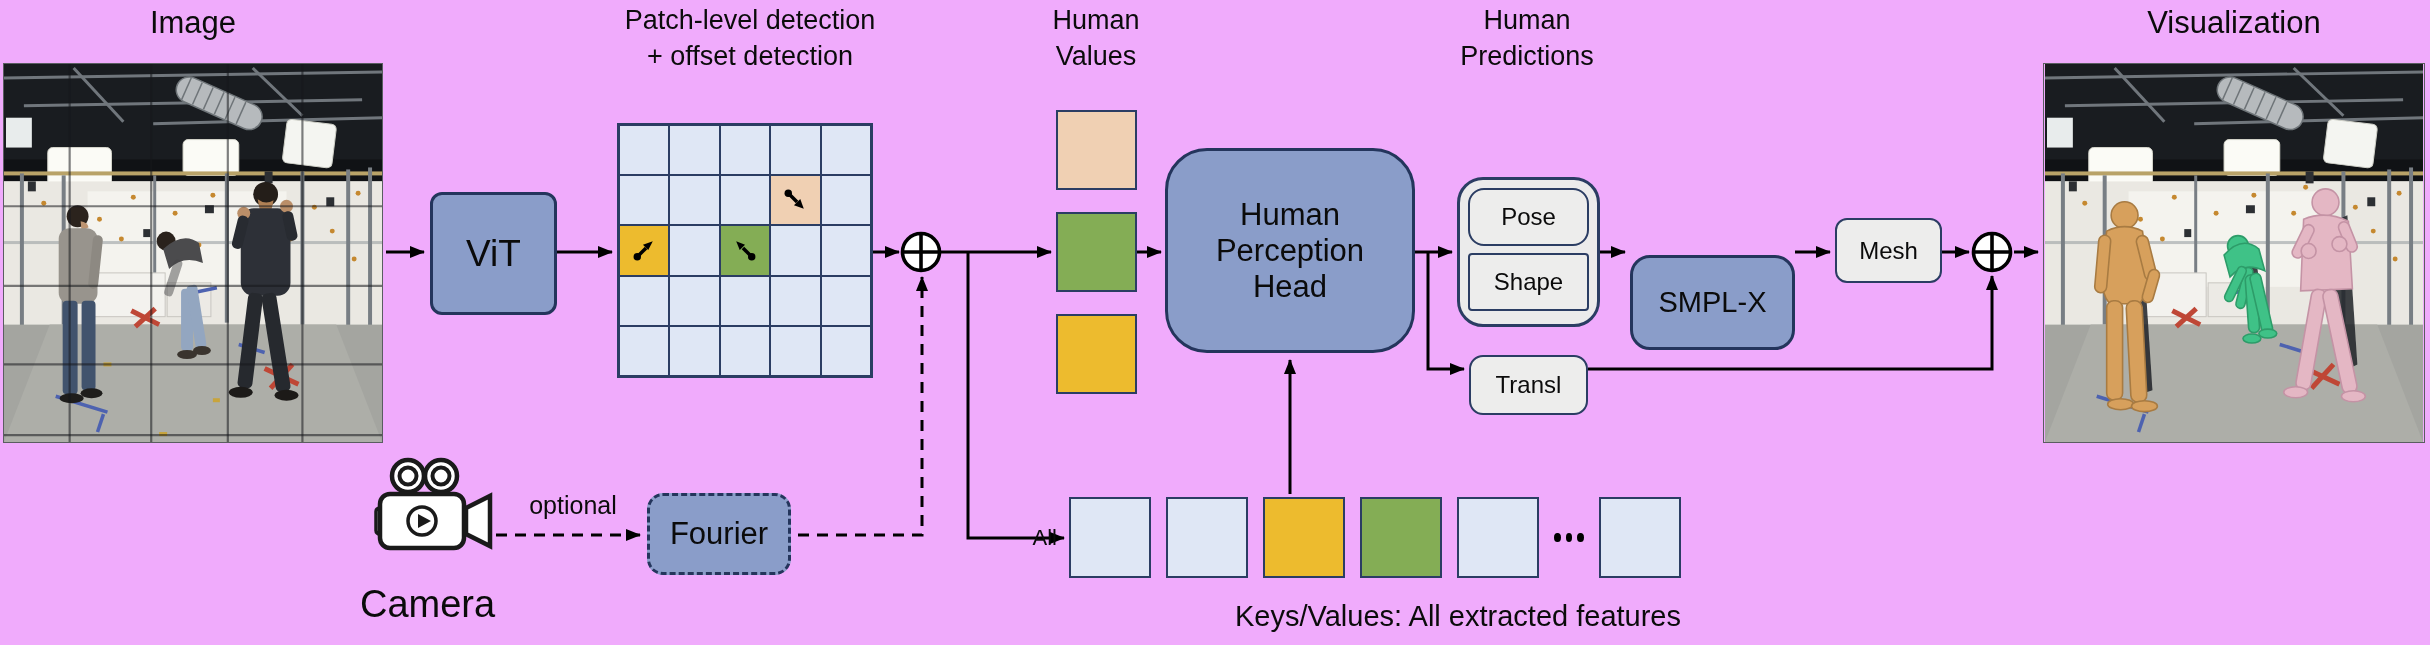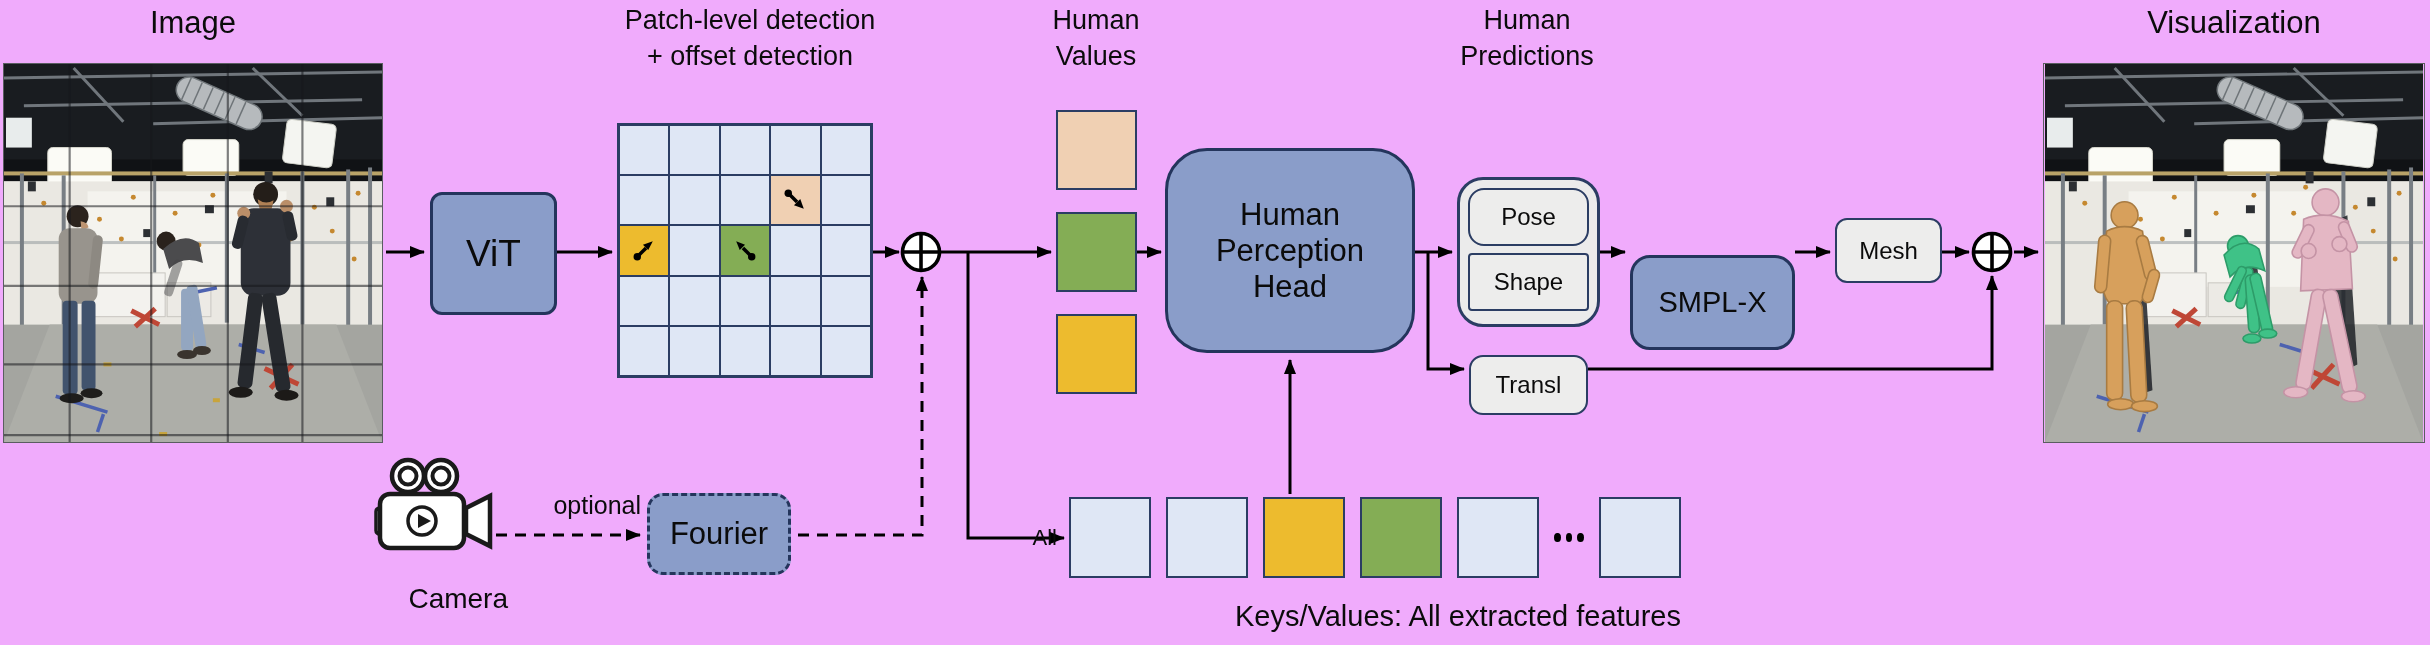--- a/index.html
+++ b/index.html
@@ -58,22 +58,22 @@
   .qsq.yellow{background:var(--yellow);}
   
   #kv-row{left:1069px;top:497px;height:81px;display:flex;column-gap:15px;align-items:center;}
   .kvsq{width:82px;height:81px;box-sizing:border-box;border:2.5px solid var(--border-navy);background:var(--cell-blue);}
   .kvsq.yellow{background:var(--yellow);}
   .kvsq.green{background:var(--green);}
   .kvdots{width:30px;height:81px;display:flex;align-items:center;justify-content:center;column-gap:5px;}
   .kvdots i{width:9px;height:9px;border-radius:50%;background:#000;display:block;}
   #kv-caption{left:1069px;top:600px;width:612px;font-size:29px;text-align:right;white-space:nowrap;}
   #all-label{left:1000px;top:503px;width:57px;font-size:22px;text-align:right;margin-top:22px;}
-  #optional-label{left:505px;top:491px;width:136px;font-size:25px;text-align:right;}
-  #camera-label{left:384px;top:583px;width:124px;font-size:28px;text-align:right;}
+  #optional-label{left:505px;top:491px;width:136px;font-size:25px;text-align:center;}
+  #camera-label{left:360px;top:583px;width:124px;font-size:38px;text-align:center;}
   .photo{border:1px solid #5a5d61;box-sizing:border-box;}
 </style>
 </head>
 <body>
 
 <div class="canvas">
 
   <svg class="abs" style="left:0;top:0;" width="2430" height="645" viewBox="0 0 2430 645">
     <defs>
       <marker id="arr" markerWidth="15" markerHeight="12" refX="14" refY="6" orient="auto" markerUnits="userSpaceOnUse">

